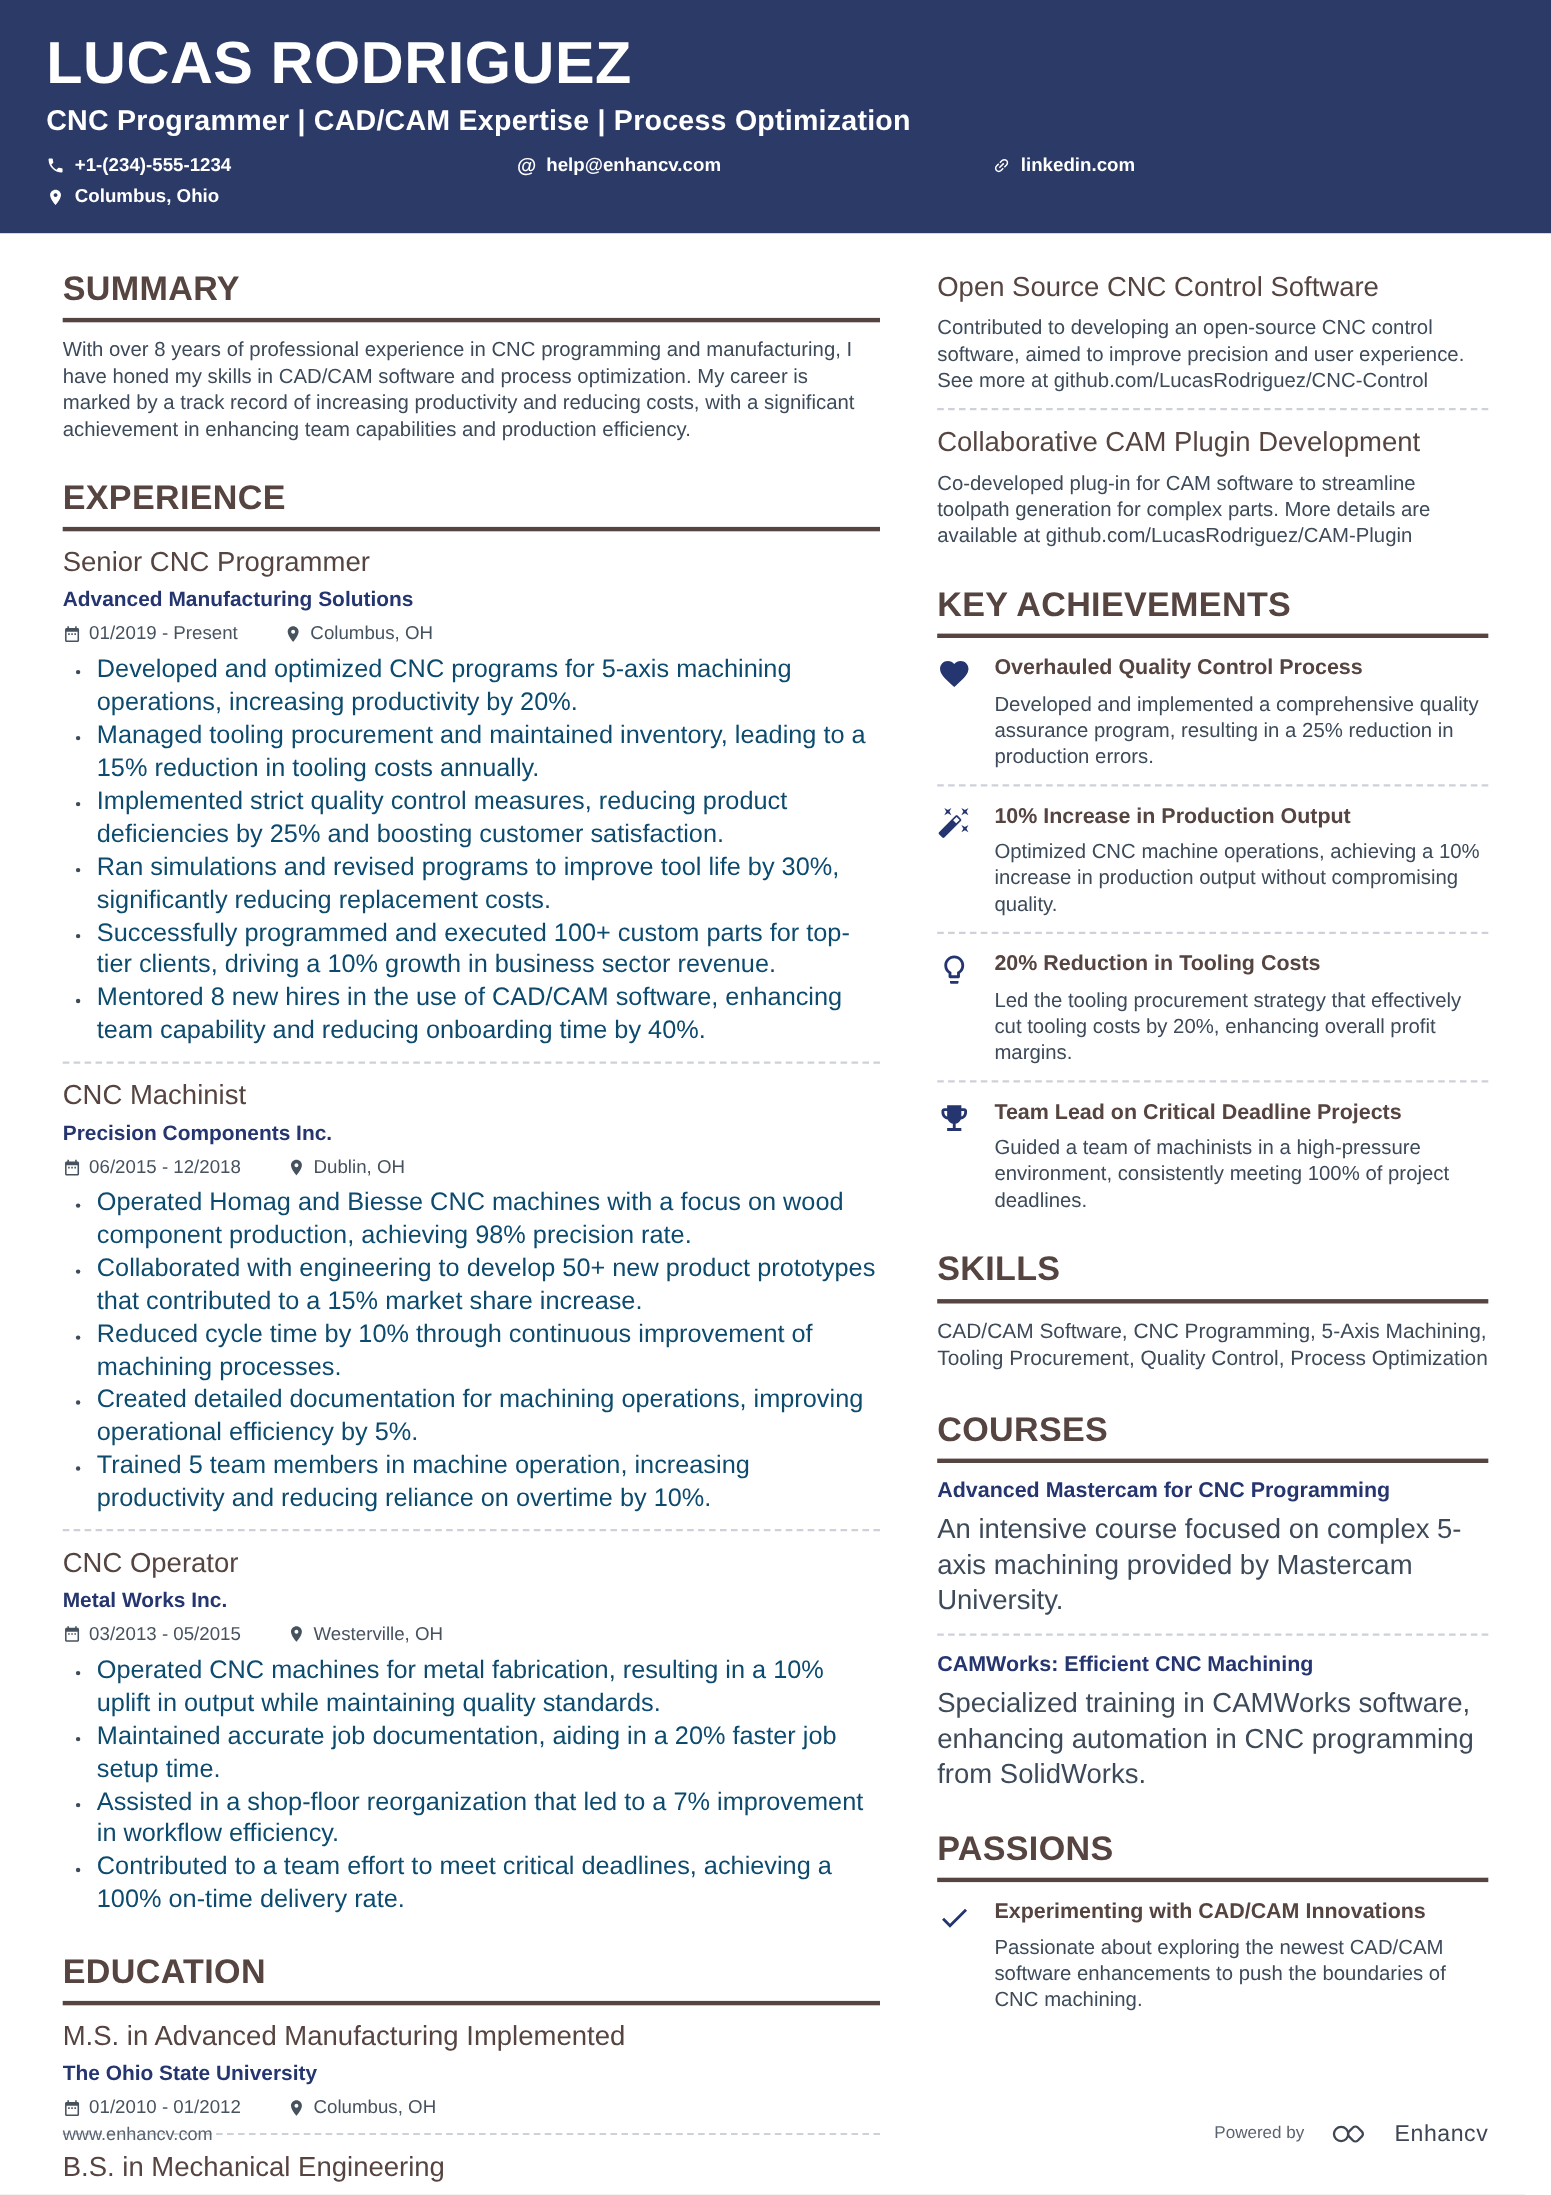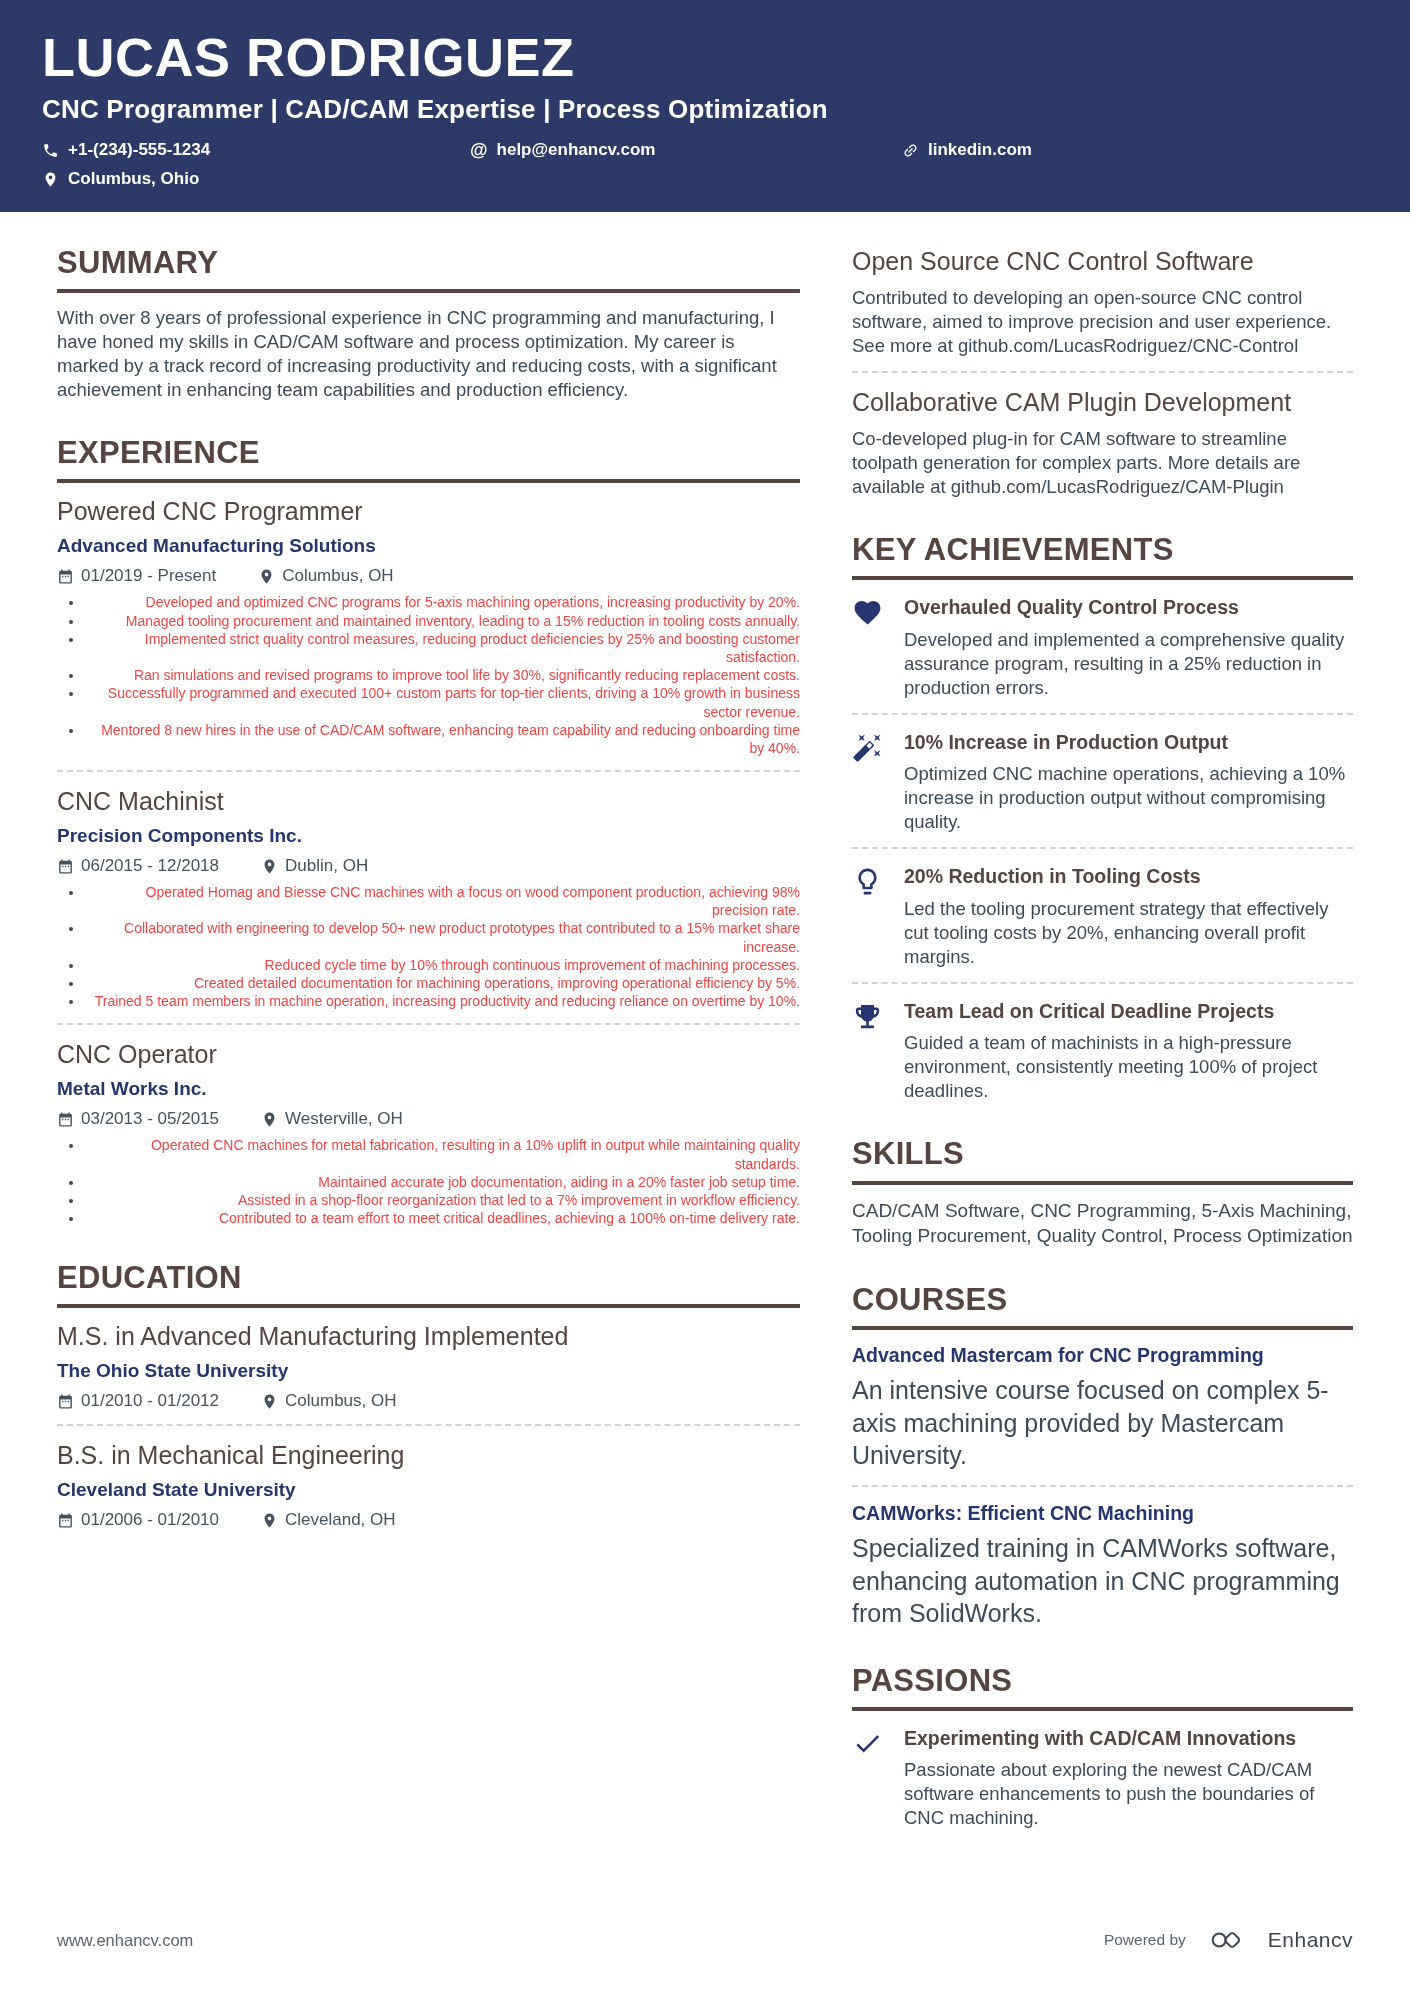--- a/index.html
+++ b/index.html
@@ -62,21 +62,21 @@
   .para { font-size: 18.5px; line-height: 1.3; color: #3d4a59; }
   
   .entry-title { font-size: 25px; font-weight: 400; color: #554440; line-height: 1.2; margin-top: 14px; }
   .entry-title.first { margin-top: 0; }
   .company { font-size: 19px; font-weight: 700; color: #25356f; margin-top: 9px; }
   .meta { display: flex; align-items: center; gap: 10px; margin-top: 9px; font-size: 17px; color: #47525f; }
   .meta .m-item { display: inline-flex; align-items: center; gap: 7px; }
   .meta .gap { width: 22px; }
   .meta svg { width: 17px; height: 17px; fill: #47525f; flex: none; }
   ul.bullets { margin: 7px 0 0 0; padding-left: 27px; }
-  ul.bullets li { font-size: 14px; line-height: 1.3; color: #ef4444; padding-left: 4px; text-align: right; }
+  ul.bullets li { font-size: 23px; line-height: 1.3; color: #0c4a6e; padding-left: 4px; }
   ul.bullets li::marker { color: #3d4a59; font-size: 13px; }
   .divider { border: none; border-top: 2px dashed #cdd2da; margin: 13px 0 0 0; }
   
   .proj-desc { font-size: 18.5px; line-height: 1.3; color: #3d4a59; margin-top: 10px; }
   .ach-item { display: grid; grid-template-columns: 52px 1fr; margin-top: 15px; }
   .ach-item .a-icon { grid-row: 1 / span 2; padding-top: 2px; }
   .ach-item .a-icon svg { width: 31px; height: 31px; fill: #25356f; }
   .ach-title { font-size: 19.5px; font-weight: 700; color: #554440; line-height: 1.25; }
   .ach-desc { grid-column: 2; margin-top: 8px; font-size: 18.5px; line-height: 1.3; color: #3d4a59; }
   .skills-text { font-size: 19px; line-height: 1.35; color: #3d4a59; }
@@ -138,21 +138,21 @@
         <div class="sec-body">
           <div class="para">With over 8 years of professional experience in CNC programming and manufacturing, I have honed my skills in CAD/CAM software and process optimization. My career is marked by a track record of increasing productivity and reducing costs, with a significant achievement in enhancing team capabilities and production efficiency.</div>
         </div>
       </div>
 
       <div class="section">
         <h2 class="sec-title">EXPERIENCE</h2>
         <div class="sec-body">
 
           <div>
-            <div class="entry-title first">Powered CNC Programmer</div>
+            <div class="entry-title first">Senior CNC Programmer</div>
             <div class="company">Advanced Manufacturing Solutions</div>
             <div class="meta">
               <span class="m-item">
                 <svg viewBox="0 0 24 24">
                     <path d="M9 11H7v2h2v-2zm4 0h-2v2h2v-2zm4 0h-2v2h2v-2zm2-7h-1V2h-2v2H8V2H6v2H5c-1.11 0-1.99.9-2 2v14c0 1.1.89 2 2 2h14c1.1 0 2-.9 2-2V6c0-1.1-.9-2-2-2zm0 16H5V9h14v11z"></path>
                   </svg>
                 <span>01/2019 - Present</span>
               </span>
               <span class="gap"></span>
               <span class="m-item">

